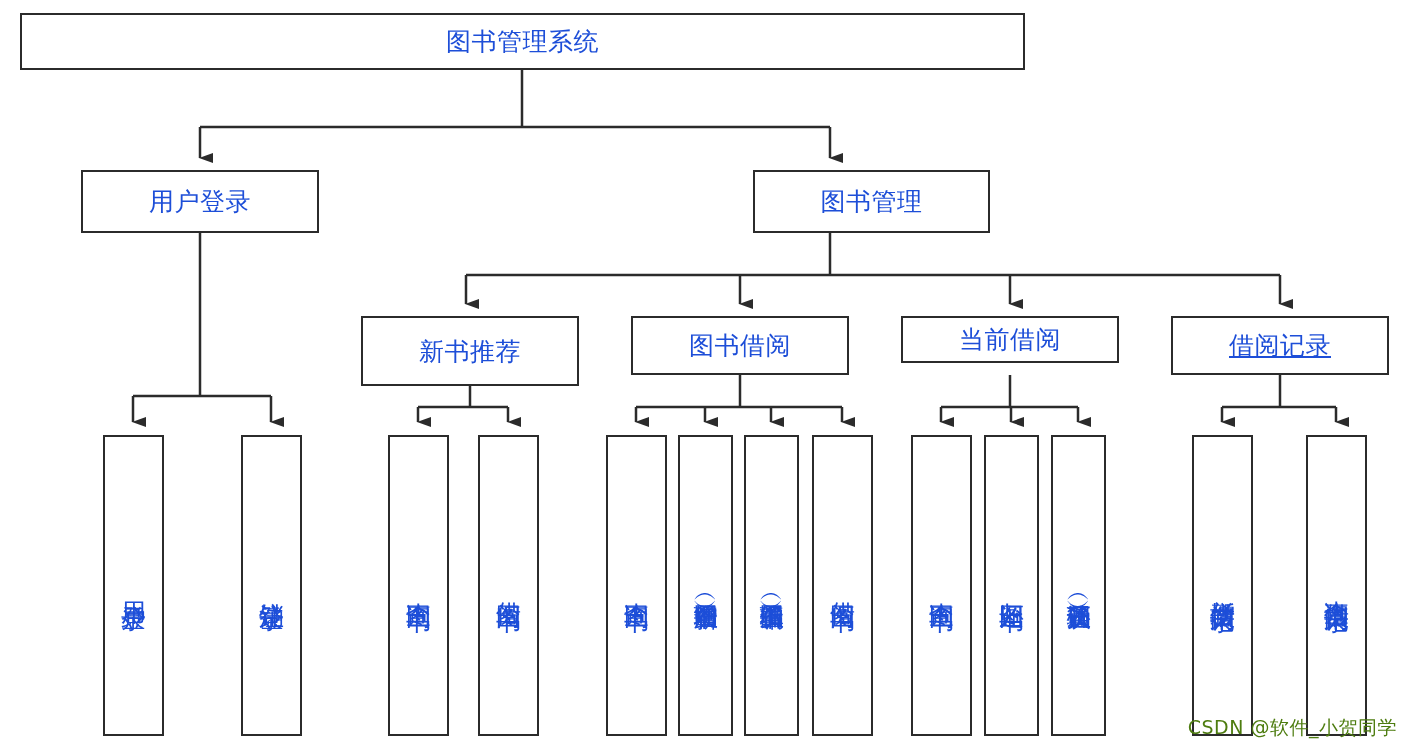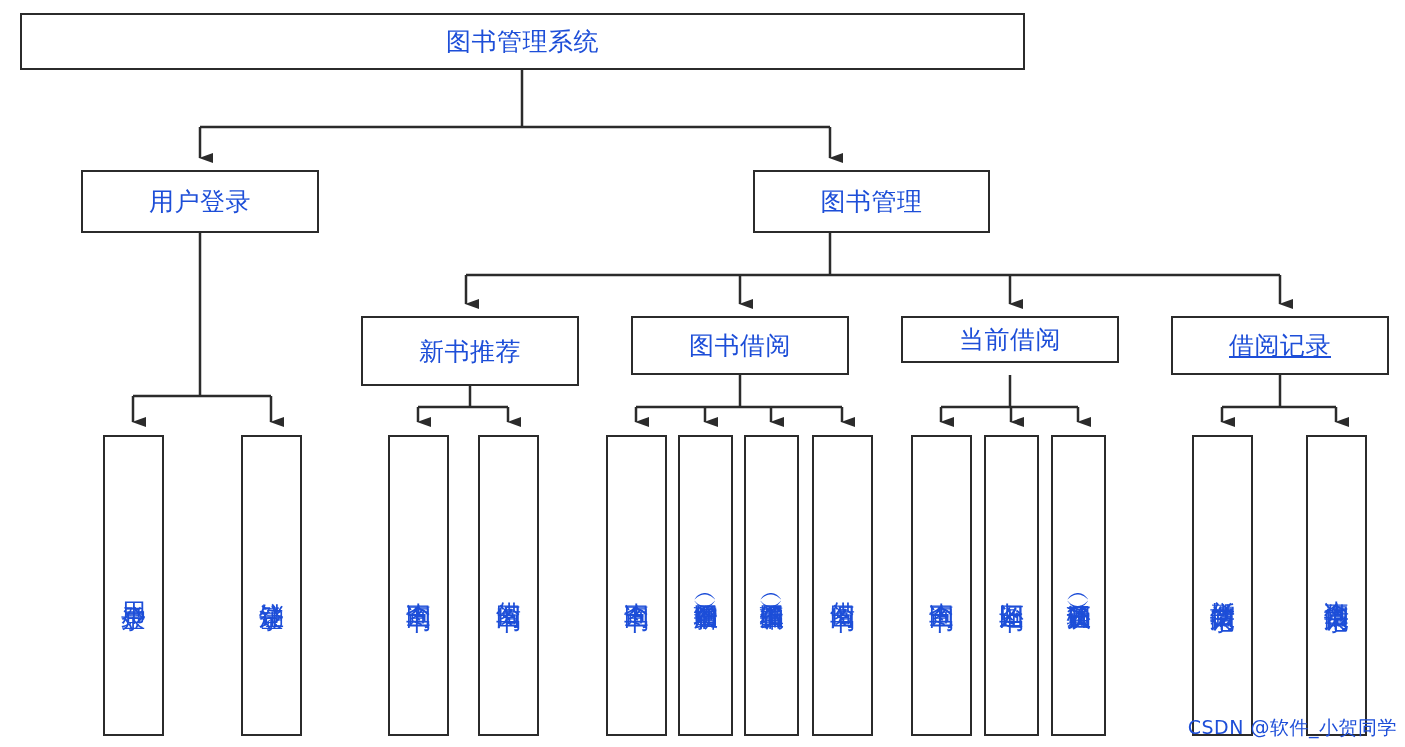--- a/index.html
+++ b/index.html
@@ -60,21 +60,21 @@
     width: 1405px;
     height: 747px;
     z-index: 1;
     pointer-events: none;
   }
   #watermark {
     position: absolute;
     right: 8px;
     bottom: 6px;
     font-size: 19px;
-    color: #1d4ed8;
+    color: #4d7c0f;
     letter-spacing: 0.5px;
     white-space: nowrap;
     z-index: 5;
   }
 </style>
 </head>
 <body>
 
 <div id="canvas">
 

